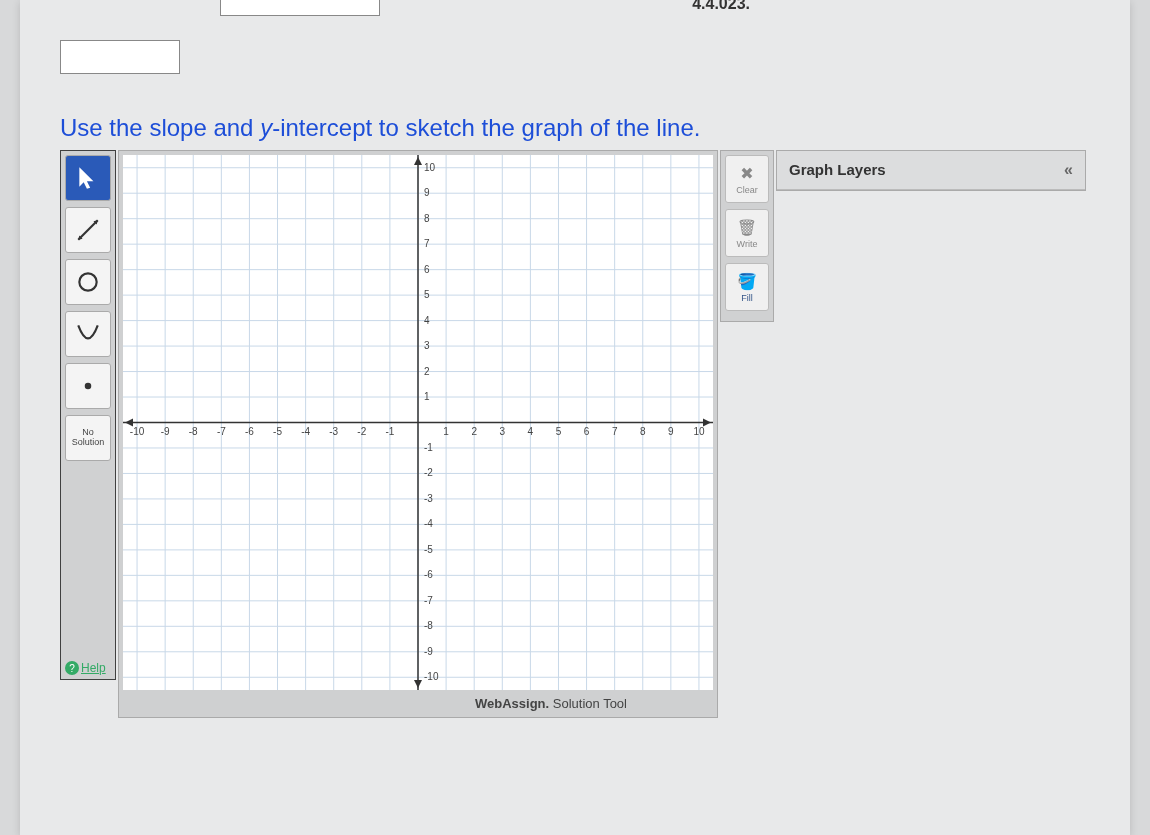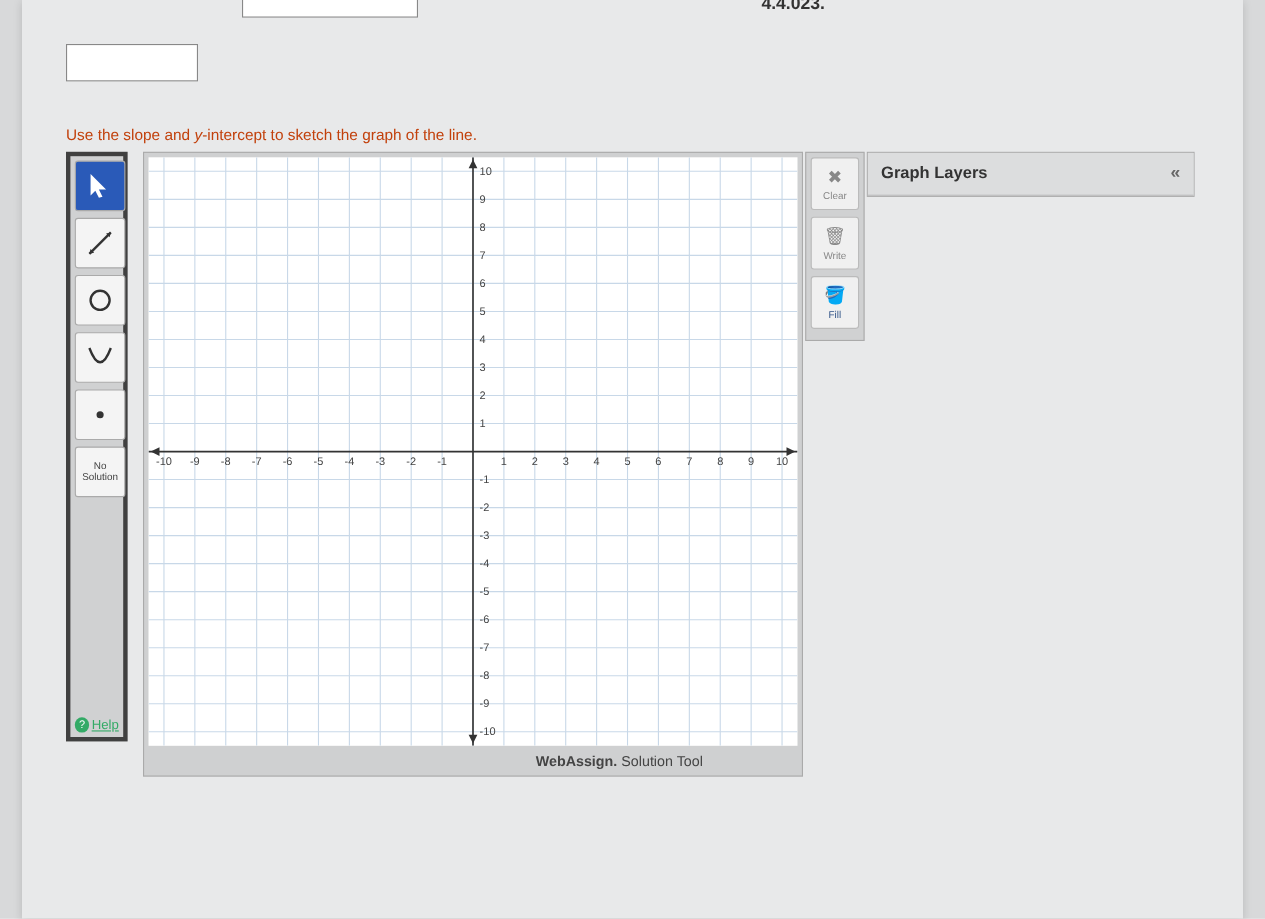--- a/index.html
+++ b/index.html
@@ -46,32 +46,32 @@
   font-style: italic;
 }
 .equation .num { color: #349; }
 .answer-box {
   width: 120px;
   height: 34px;
   background: #fff;
   border: 1px solid #888;
   margin-bottom: 40px;
 }
-.prompt2 { font-size: 14px; color: #c2410c; margin-bottom: 8px; }
+.prompt2 { font-size: 24px; color: #1d4ed8; margin-bottom: 8px; }
 .prompt2 i { font-style: italic; }
 .graph-area {
   display: flex;
   align-items: flex-start;
 }
 .toolbar-left {
   background: #d0d1d2;
-  border: 4px solid #404040;
+  border: 1px solid #404040;
   width: 56px;
   padding: 4px;
-  margin-right: 14px;
+  margin-right: 2px;
 }
 .tool-btn {
   width: 46px;
   height: 46px;
   background: #f4f4f4;
   border: 1px solid #aaa;
   border-radius: 3px;
   margin-bottom: 6px;
   display: flex;
   align-items: center;

